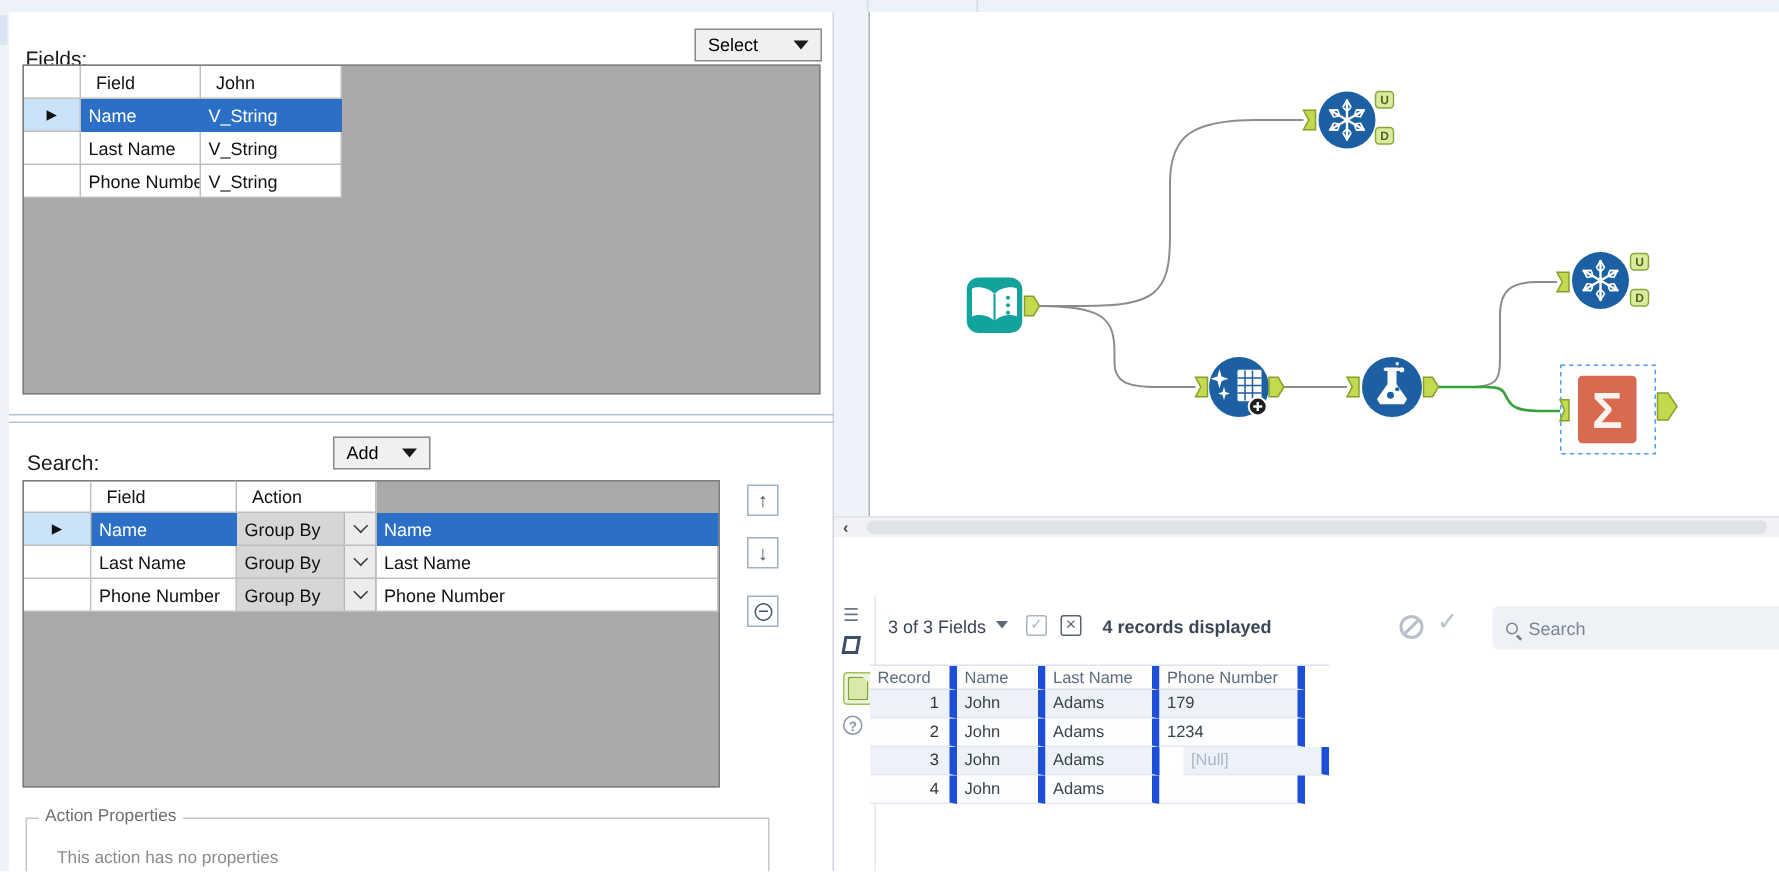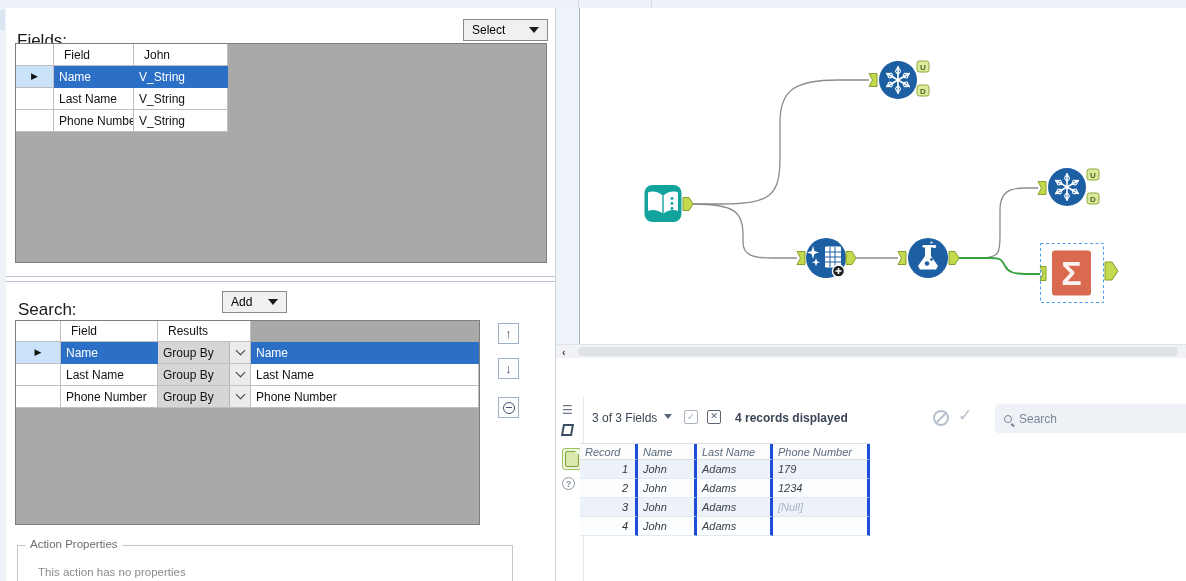--- a/index.html
+++ b/index.html
@@ -14,21 +14,21 @@
   
   .top-strip { left:0; top:0; width:1186px; height:8px; background:#edf2f9; }
   .top-strip .tick { position:absolute; top:0; width:1px; height:8px; background:#d3dce8; }
   .left-gutter { left:0; top:8px; width:6px; height:573px; background:#eef2f9; }
   .left-notch { left:0; top:10px; width:5px; height:20px; background:#d9e5f3; }
   .mid-gutter { left:556px; top:8px; width:24px; height:336px; background:#eef2f9; }
   .canvas-divider { left:579px; top:8px; width:1px; height:336px; background:#a9b5c5; }
 
   
   .config-panel { left:6px; top:8px; width:550px; height:573px; background:#fff; border-right:1px solid #cdd5e0; }
-  .section-label { position:absolute; font-size:17px; color:#1a1a1a; }
+  .section-label { position:absolute; font-size:14px; color:#1a1a1a; }
   .win-btn {
     position:absolute; background:#f0f0f0; border:1px solid #8a8a8a;
     display:flex; align-items:center; padding:0 8px; cursor:default;
   }
   .win-btn .lbl { flex:1; font-size:12px; color:#000; }
   .caret-down { width:0; height:0; border-left:5px solid transparent; border-right:5px solid transparent; border-top:6px solid #1a1a1a; }
 
   .grid { position:absolute; background:#a9a9a9; border:1px solid #7e7e7e; overflow:hidden; }
   .g-row { display:flex; }
   .g-cell {
@@ -98,27 +98,27 @@
   .icon-ban::after { content:""; position:absolute; left:0px; top:5px; width:12px; height:2px; background:#b7c0cb; transform:rotate(-45deg); }
   .icon-check { position:absolute; color:#b7c0cb; font-size:17px; font-weight:bold; }
   .searchbox { position:absolute; left:995px; top:404px; width:195px; height:29px; background:#eef1f6; border-radius:4px; display:flex; align-items:center; padding-left:9px; }
   .mag { width:8px; height:8px; border:1.5px solid #7a8596; border-radius:50%; position:relative; margin-right:7px; flex:none; }
   .mag::after { content:""; position:absolute; left:7px; top:7px; width:4px; height:1.5px; background:#7a8596; transform:rotate(45deg); transform-origin:0 0; }
   .searchbox input { border:none; outline:none; background:transparent; font-size:12px; color:#3a4656; width:120px; font-family:inherit; }
   .searchbox input::placeholder { color:#7a8596; }
 
   .rtable { position:absolute; left:580px; top:443px; border-top:1px solid #dbe2ea; }
   .rt-row { display:flex; }
-  .rt-cell { font-size:11px; border-right:3px solid #1d4ed8; border-bottom:1px solid #e3e9f1; display:flex; align-items:center; padding-left:5px; overflow:hidden; white-space:nowrap;font-style:italic; }
+  .rt-cell { font-size:11px; border-right:5px solid #1d4ed8; border-bottom:1px solid #e3e9f1; display:flex; align-items:center; padding-left:5px; overflow:hidden; white-space:nowrap; }
   .rt-head .rt-cell { color:#5a6b7d; background:#fdfdfe; border-bottom:1px solid #d9e0e9; }
   .rt-row.odd .rt-cell { background:#edf1f8; }
   .rt-row.even .rt-cell { background:#fcfdfe; }
   .rt-cell.num { justify-content:flex-end; padding-right:7px; padding-left:0; color:#333; }
   .rt-cell.val { color:#3a4248; }
-  .rt-cell.nullv { color:#a9b7ca; }
+  .rt-cell.nullv { color:#a9b7ca;margin-left:16px; }
 </style>
 </head>
 <body>
 
 <div id="root">
 
   <div class="abs top-strip">
     <div class="tick" style="left:578px"></div>
     <div class="tick" style="left:651px"></div>
   </div>
@@ -166,21 +166,21 @@
 
     <div class="win-btn" style="left:216px; top:283px; width:65px; height:22px;">
       <span class="lbl">Add</span>
       <span class="caret-down"></span>
     </div>
 
     <div class="grid" id="actions-grid" style="left:9px; top:312px; width:465px; height:205px;">
         <div class="g-row g-head">
           <div class="g-cell ind" style="width: 45px; height: 21px;"></div>
           <div class="g-cell " style="width: 97px; height: 21px;">Field</div>
-          <div class="g-cell " style="width: 93px; height: 21px;">Results</div>
+          <div class="g-cell " style="width: 93px; height: 21px;">Action</div>
         </div>
         <div class="g-row sel">
           <div class="g-cell ind" style="width: 45px; height: 22px;">
             <div class="row-arrow">▶</div>
           </div>
           <div class="g-cell data pad" style="width: 97px; height: 22px;">Name</div>
           <div class="g-cell dd-cell" style="width: 93px; height: 22px;">Group By<div class="dd-chev">
               <div class="chev-glyph"></div>
             </div></div>
           <div class="g-cell data pad" style="width: 228px; height: 22px;">Name</div>

